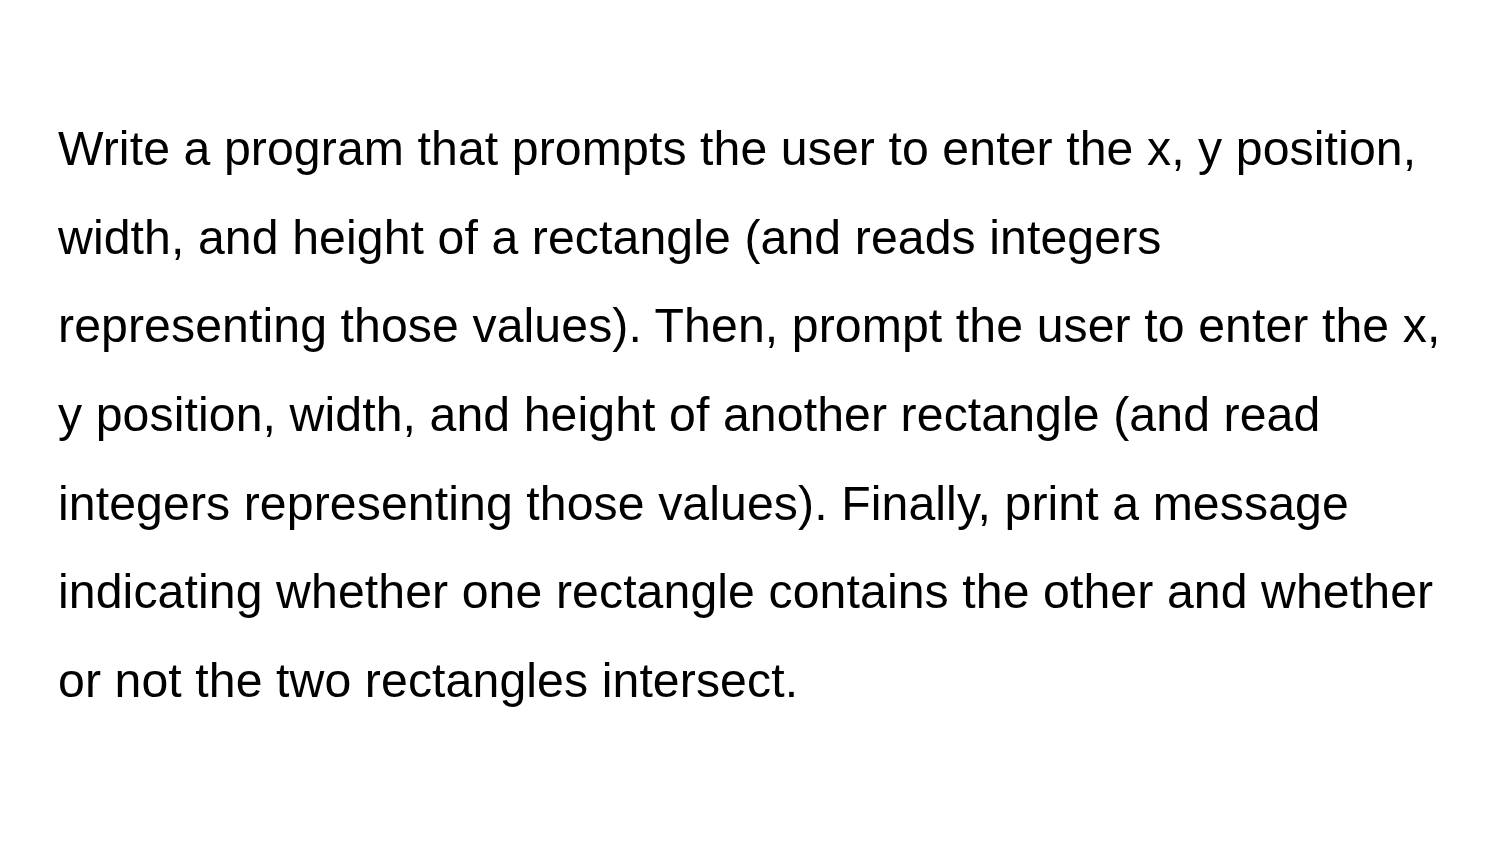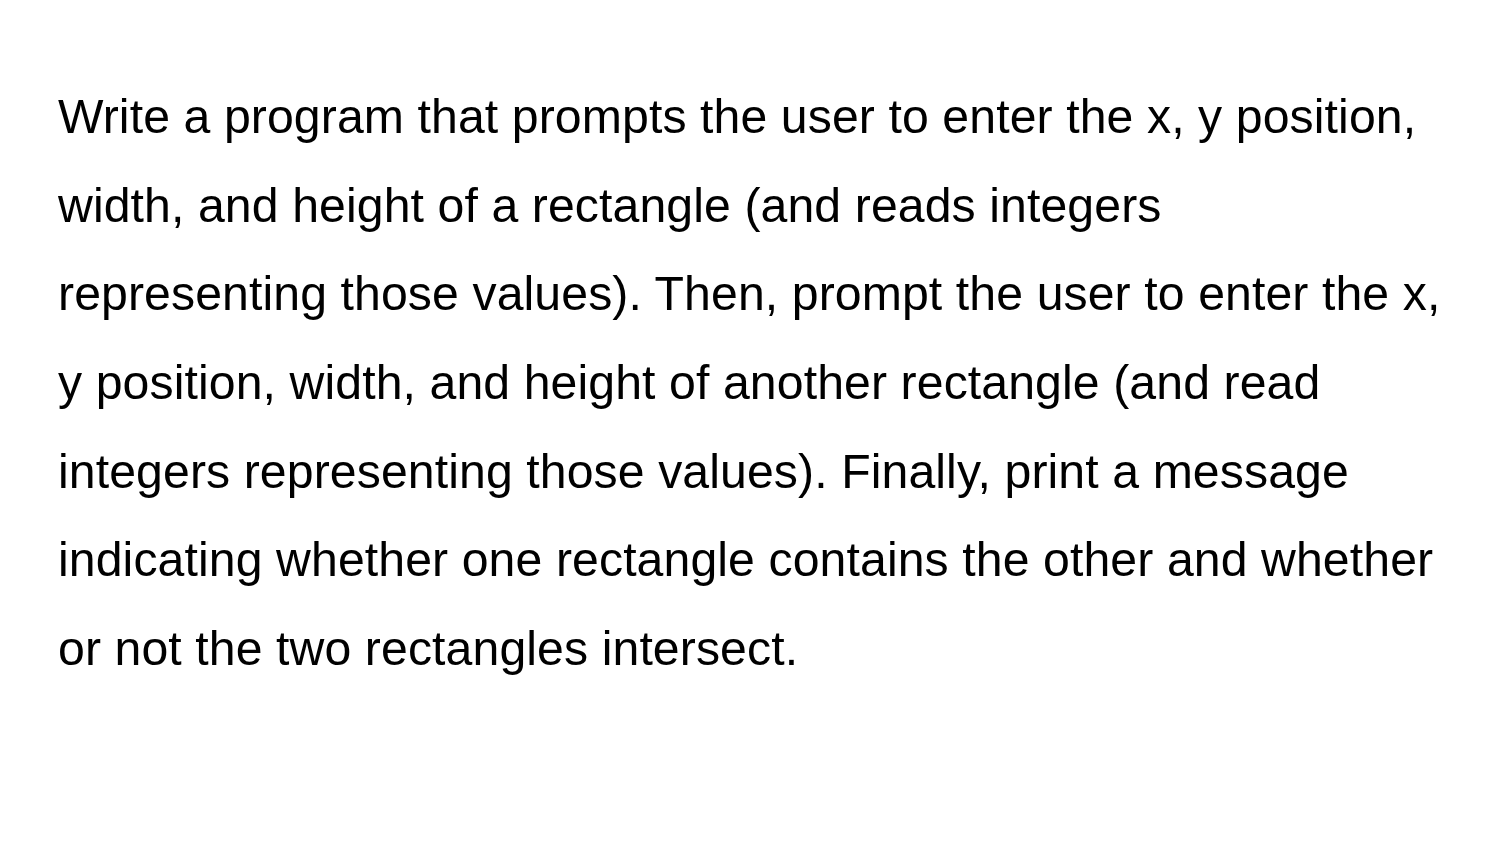--- a/index.html
+++ b/index.html
@@ -8,21 +8,21 @@
     box-sizing: border-box;
   }
   html, body {
     width: 1500px;
     height: 864px;
     background: #ffffff;
     font-family: -apple-system, BlinkMacSystemFont, "Segoe UI", Helvetica, Arial, sans-serif;
     overflow: hidden;
   }
   .content {
-    padding: 72px 58px 0 58px;
+    padding: 104px 58px 0 58px;
     width: 100%;
   }
   .problem-text {
     font-size: 48.2px;
     line-height: 1.84;
     color: #000000;
     font-weight: 400;
     letter-spacing: 0.1px;
   }
 </style>

